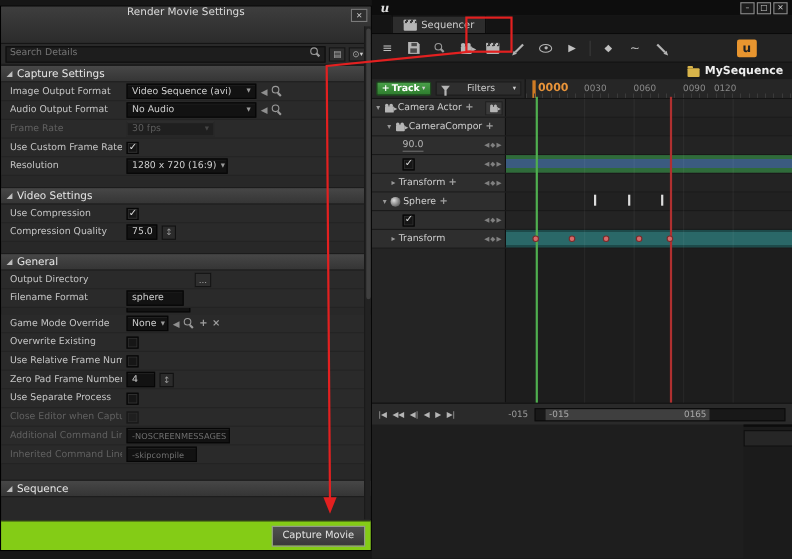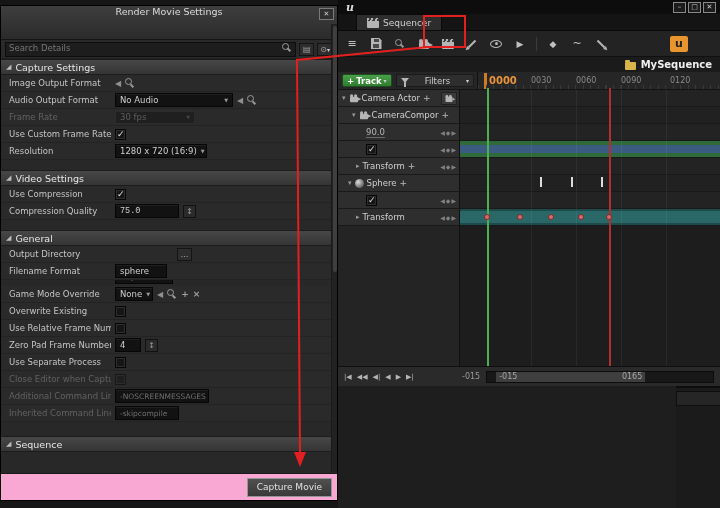--- a/index.html
+++ b/index.html
@@ -154,21 +154,21 @@
                      font-size:8.5px; font-family:"DejaVu Sans", sans-serif; }
   .shdr { height:16px; flex-shrink:0; background:linear-gradient(#474747,#353535);
           border-top:1px solid #1c1c1c; border-bottom:1px solid #1c1c1c; display:flex; align-items:center;
           padding-left:5px; font-size:9.5px; color:#e6e6e6; gap:4px; }
   .shdr::before { content:"◢"; font-size:7px; color:#bdbdbd; }
   .prow { display:flex; align-items:center; height:17px; flex-shrink:0; padding:0 10px 0 8px;
           background:#2a2a2a; border-bottom:1px solid #232323; gap:4px; }
   .plabel { width:102px; flex-shrink:0; font-size:8.5px; color:#c5c5c5; white-space:nowrap; overflow:hidden; }
   .plabel.dis { color:#616161; }
   .spacer { flex:1; }
-  .dfoot { height:27px; flex-shrink:0; background:#f9a8d4; border-top:1px solid #1a1a1a; display:flex;
+  .dfoot { height:27px; flex-shrink:0; background:#84cc16; border-top:1px solid #1a1a1a; display:flex;
            align-items:center; justify-content:flex-end; padding-right:5px; }
   .capture-btn { height:19px; padding:0 9px; background:linear-gradient(#505050,#393939);
                  border:1px solid #979797; color:#e2e2e2; font-size:9px; display:flex; align-items:center; }
   .dscroll { position:absolute; right:0; top:18px; bottom:28px; width:6px; background:#222;
              border-left:1px solid #1a1a1a; }
   .dthumb { position:absolute; top:2px; left:1px; width:4px; height:55%; background:#3f3f3f; border-radius:2px; }
 
   .annotation { position:absolute; left:0; top:0; z-index:20; pointer-events:none; }
 </style>
 </head>
@@ -251,21 +251,21 @@
           <span class="caret">▾</span>
         </span>
         <span class="timefld">0000</span>
       </div>
       <div class="ruler">
         <span class="pmarker"></span>
         <span class="ptime">0000</span>
         <span class="rtick" style="left:53px;">0030</span>
         <span class="rtick" style="left:98px;">0060</span>
         <span class="rtick" style="left:143px;">0090</span>
-        <span class="rtick" style="left:192px;">0120</span>
+        <span class="rtick" style="left:171px;">0120</span>
       </div>
     </div>
 
     <div class="trow">
       <div class="trow-left" style="padding-left:4px;">
         <span class="expander">▾</span>
         <span class="cam" style="transform:scale(.8);"></span>
         <span>Camera Actor</span>
         <span class="plus">+</span>
         <span class="rowbtn">
@@ -402,20 +402,21 @@
         <span class="caret">▾</span>
       </span>
   </div>
 
   <div class="shdr">
       <span>Capture Settings</span>
     </div>
 
   <div class="prow">
     <span class="plabel">Image Output Format</span>
+    <span class="dd" style="width:118px;">Video Sequence (avi)</span>
     <span class="backar">◀</span>
     <span class="mag"></span>
   </div>
 
   <div class="prow">
     <span class="plabel">Audio Output Format</span>
     <span class="dd" style="width:118px;">No Audio</span>
     <span class="backar">◀</span>
     <span class="mag"></span>
   </div>
@@ -440,21 +441,21 @@
       <span>Video Settings</span>
     </div>
 
   <div class="prow">
     <span class="plabel">Use Compression</span>
     <span class="chk on"></span>
   </div>
 
   <div class="prow">
     <span class="plabel">Compression Quality</span>
-    <span class="fld" style="width:64px;font-family:Liberation Mono, monospace;">75.0</span>
+    <span class="fld" style="width:28px;">75.0</span>
     <span class="spinbox">↕</span>
   </div>
 
   <div class="shdr" style="margin-top:10px;">
       <span>General</span>
     </div>
 
   <div class="prow">
     <span class="plabel">Output Directory</span>
     <span class="fld" style="width:58px;margin-top:45px;">G:\render</span>

